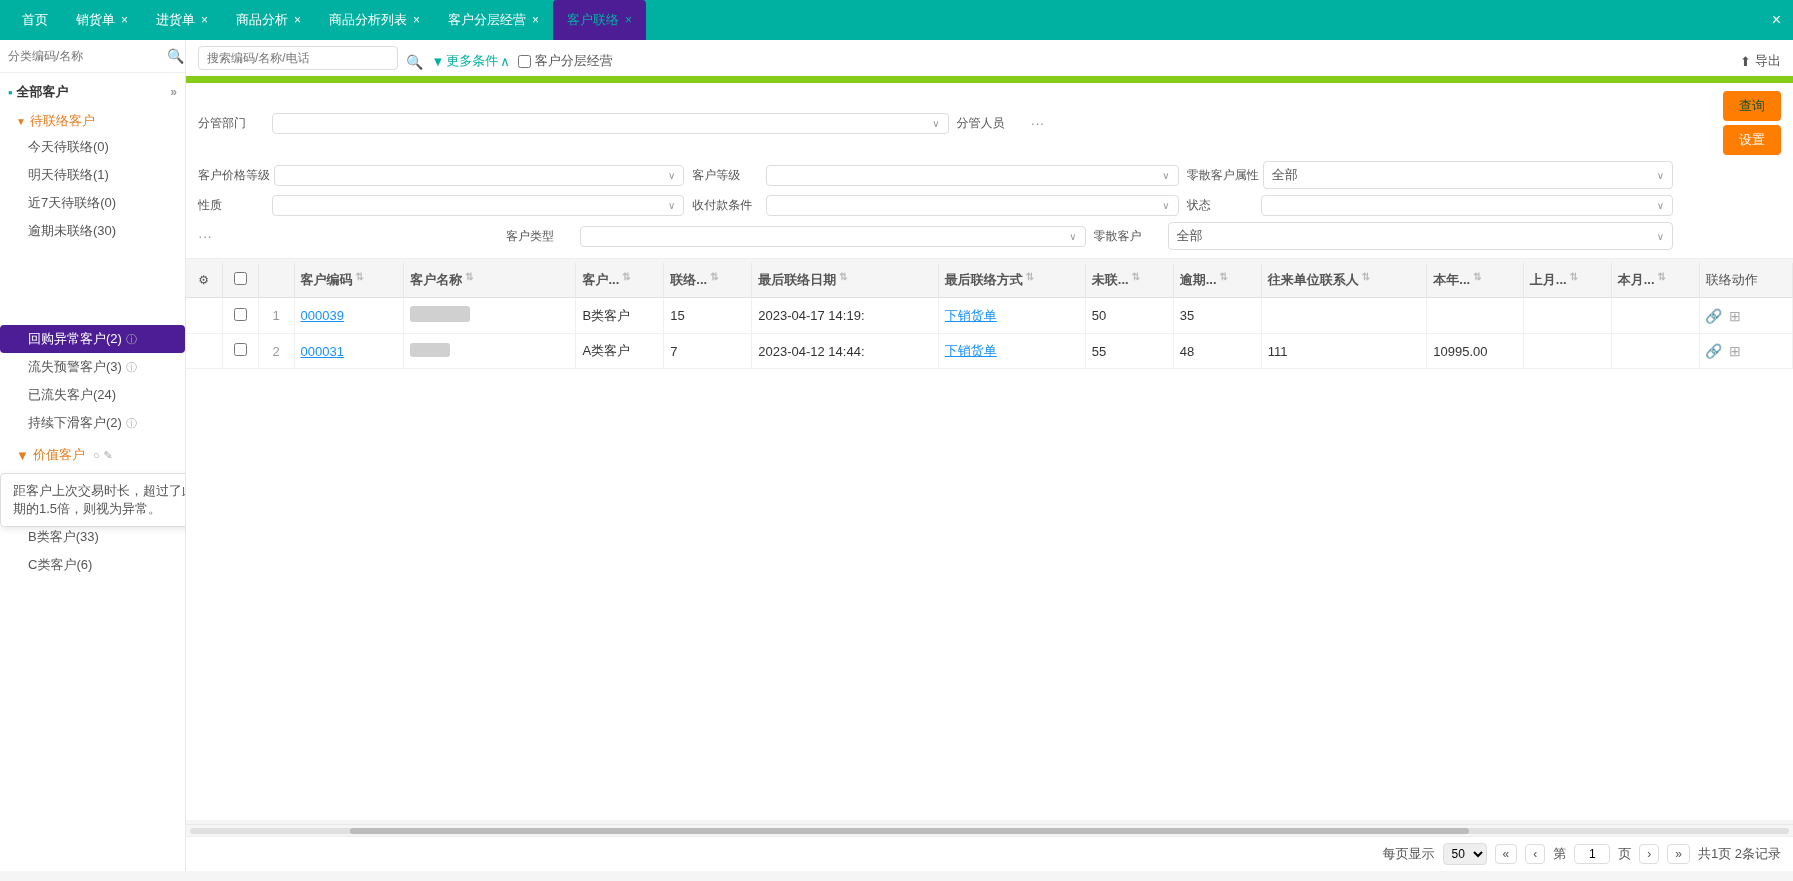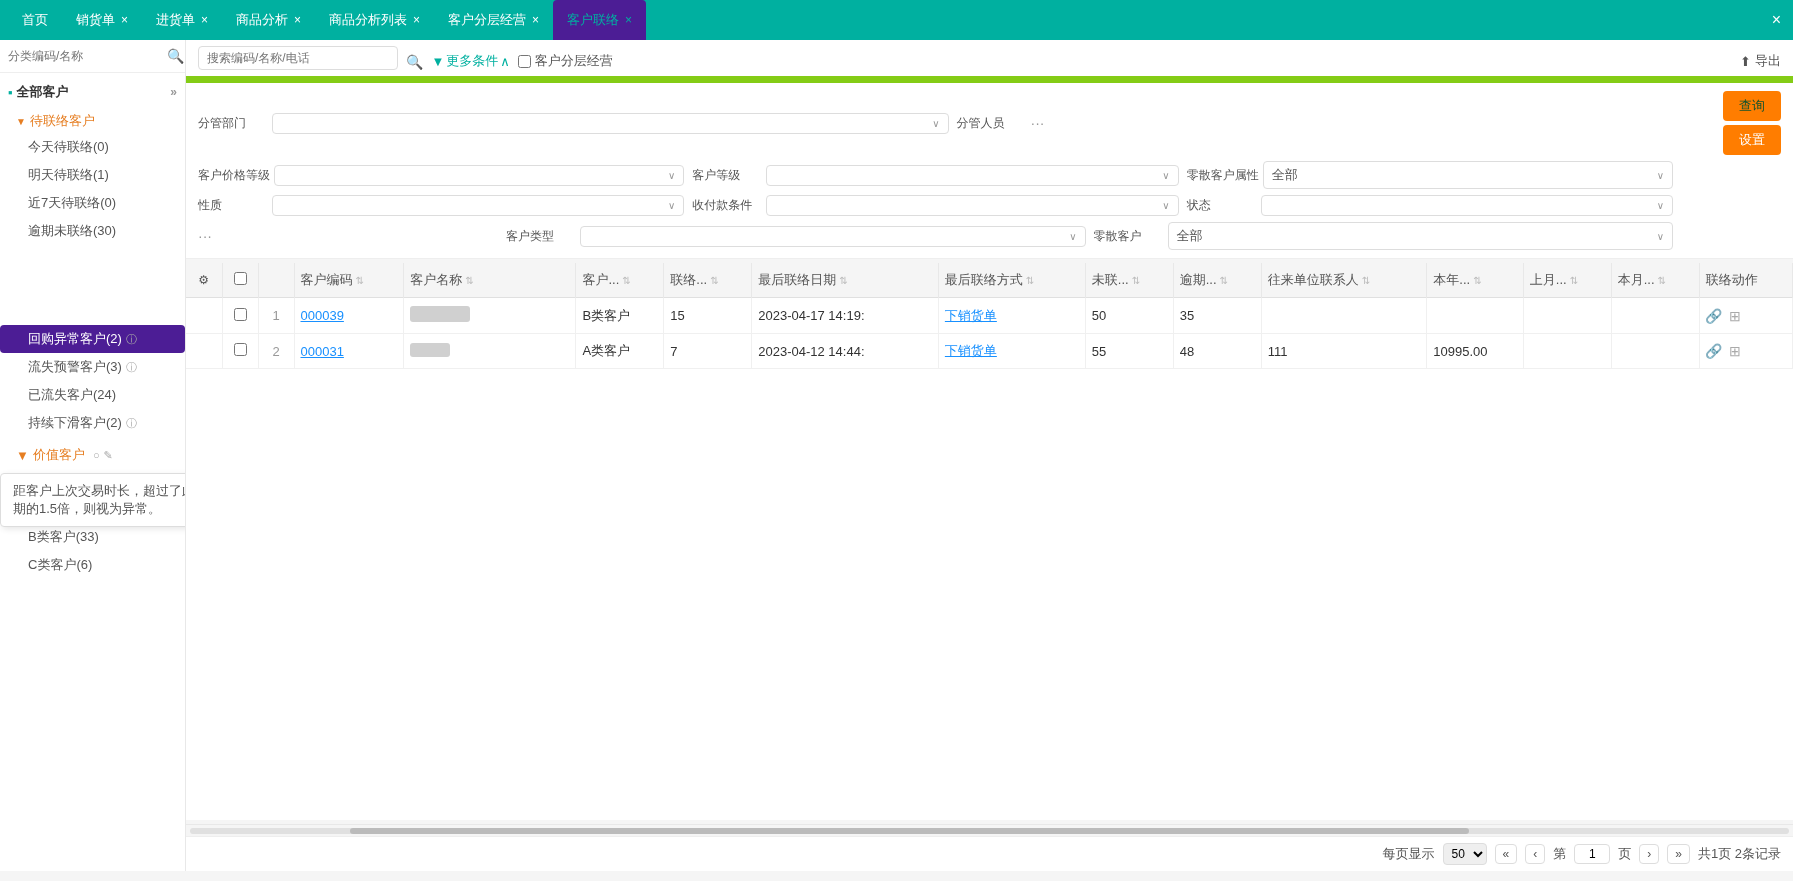--- a/index.html
+++ b/index.html
@@ -275,21 +275,21 @@
     }
     thead th {
       padding: 8px 6px;
       font-size: 12px;
       color: #555;
       font-weight: normal;
       text-align: left;
       white-space: nowrap;
       border-right: 1px solid #e8e8e8;
     }
-    thead th .col-header { display: flex; align-items: center; gap: 3px; }
+    thead th .col-header { display: flex; gap: 3px; font-weight: bold; }
     thead th .sort-icon { color: #bbb; font-size: 10px; }
     tbody tr { border-bottom: 1px solid #f0f0f0; }
     tbody td {
       padding: 8px 6px;
       font-size: 12px;
       color: #333;
       border-right: 1px solid #f0f0f0;
       white-space: nowrap;
     }
     .cell-link { color: #1890ff; cursor: pointer; text-decoration: underline; }

